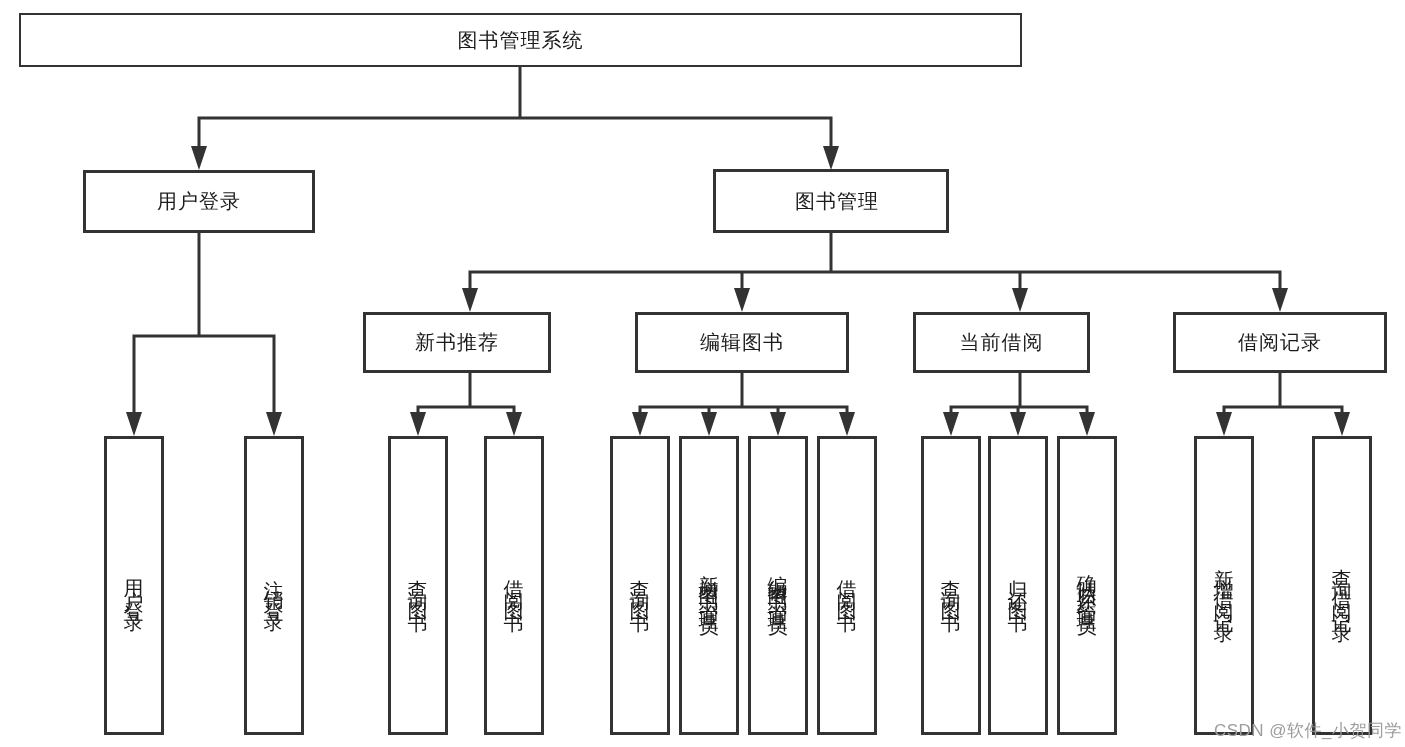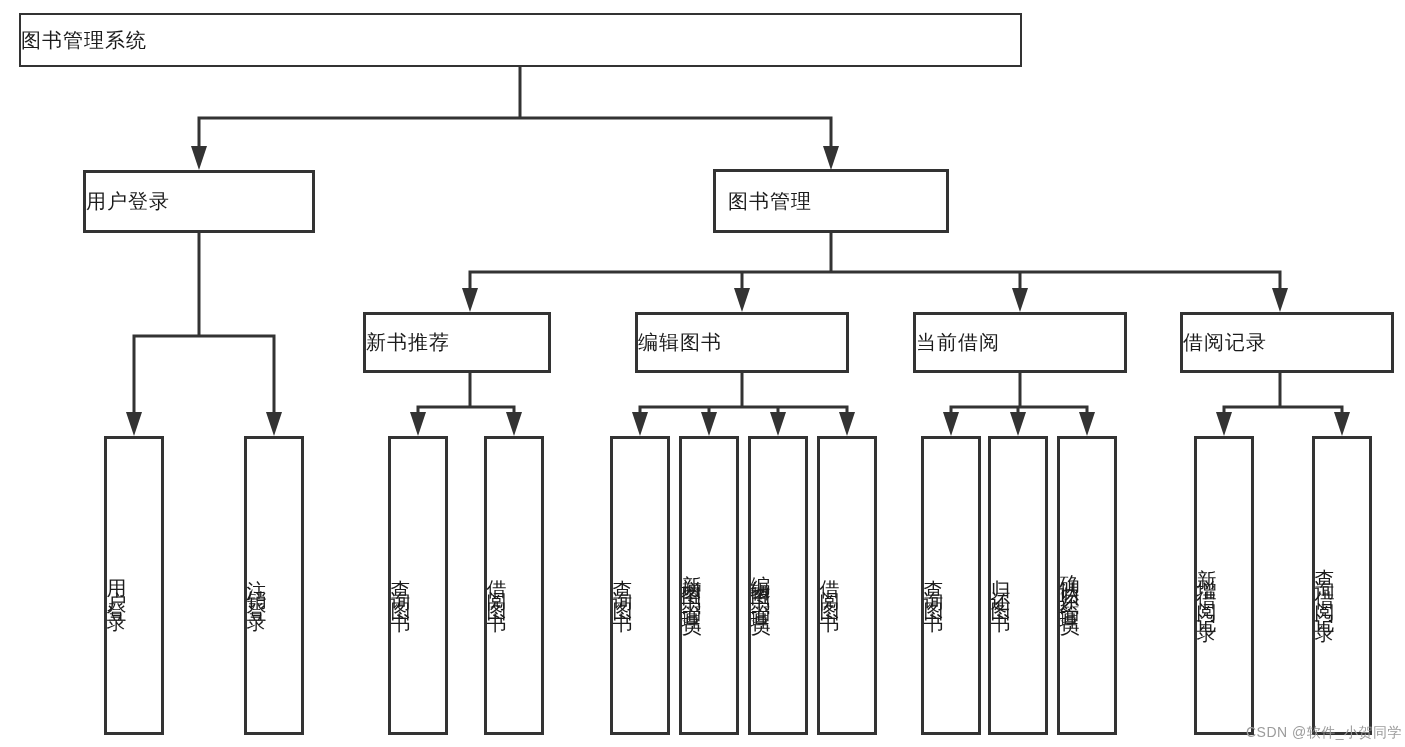--- a/index.html
+++ b/index.html
@@ -7,32 +7,32 @@
     position:relative;width:1405px;height:747px;overflow:hidden;
     background:var(--bg,#ffffff);
     font-family:"Liberation Sans",sans-serif;
   }
   #connectors{position:absolute;left:0;top:0;}
   #connectors path{stroke:var(--line,#333333);stroke-width:3;fill:none;}
   #connectors polygon{fill:var(--line,#333333);stroke:none;}
   .box{
     position:absolute;box-sizing:border-box;background:#ffffff;
     border:3px solid var(--line,#333333);
-    display:flex;align-items:center;
+    display:flex;align-items:center;justify-content:center;
   }
   .box.root{border-width:2px;}
   .hlabel{font-size:20px;color:var(--text,#1b1b1b);letter-spacing:1px;white-space:nowrap;}
   .vlabel{
     writing-mode:vertical-rl;text-orientation:mixed;
     font-size:20px;color:var(--text,#1b1b1b);letter-spacing:11px;line-height:1;
   }
   .vlabel.tight{letter-spacing:6px;}
   #watermark{
     position:absolute;right:3px;bottom:5px;
-    font-size:14px;color:var(--wm,#9c9c9c);letter-spacing:0.5px;white-space:nowrap;
+    font-size:17px;color:var(--wm,#9c9c9c);letter-spacing:0.5px;white-space:nowrap;
   }
 </style>
 </head>
 <body>
 
 <div id="stage">
 
   <svg id="connectors" width="1405" height="747">
     <g>
       <path d="M520,67 V118"></path>
@@ -98,24 +98,24 @@
   <div class="box" style="left:713px;top:169px;width:236px;height:64px;padding-left:12px;">
     <span class="hlabel">图书管理</span>
   </div>
 
   <div class="box" style="left:363px;top:312px;width:188px;height:61px;">
     <span class="hlabel">新书推荐</span>
   </div>
   <div class="box" style="left:635px;top:312px;width:214px;height:61px;">
     <span class="hlabel">编辑图书</span>
   </div>
-  <div class="box" style="left:913px;top:312px;width:214px;height:61px;">
+  <div class="box" style="left:913px;top:312px;width:177px;height:61px;">
     <span class="hlabel">当前借阅</span>
   </div>
-  <div class="box" style="left:1173px;top:312px;width:214px;height:61px;margin-left:7px;">
+  <div class="box" style="left:1173px;top:312px;width:214px;height:61px;">
     <span class="hlabel">借阅记录</span>
   </div>
 
   <div class="box" style="left:104px;top:436px;width:60px;height:299px;">
     <span class="vlabel">用户登录</span>
   </div>
   <div class="box" style="left:244px;top:436px;width:60px;height:299px;">
     <span class="vlabel">注销登录</span>
   </div>
 

